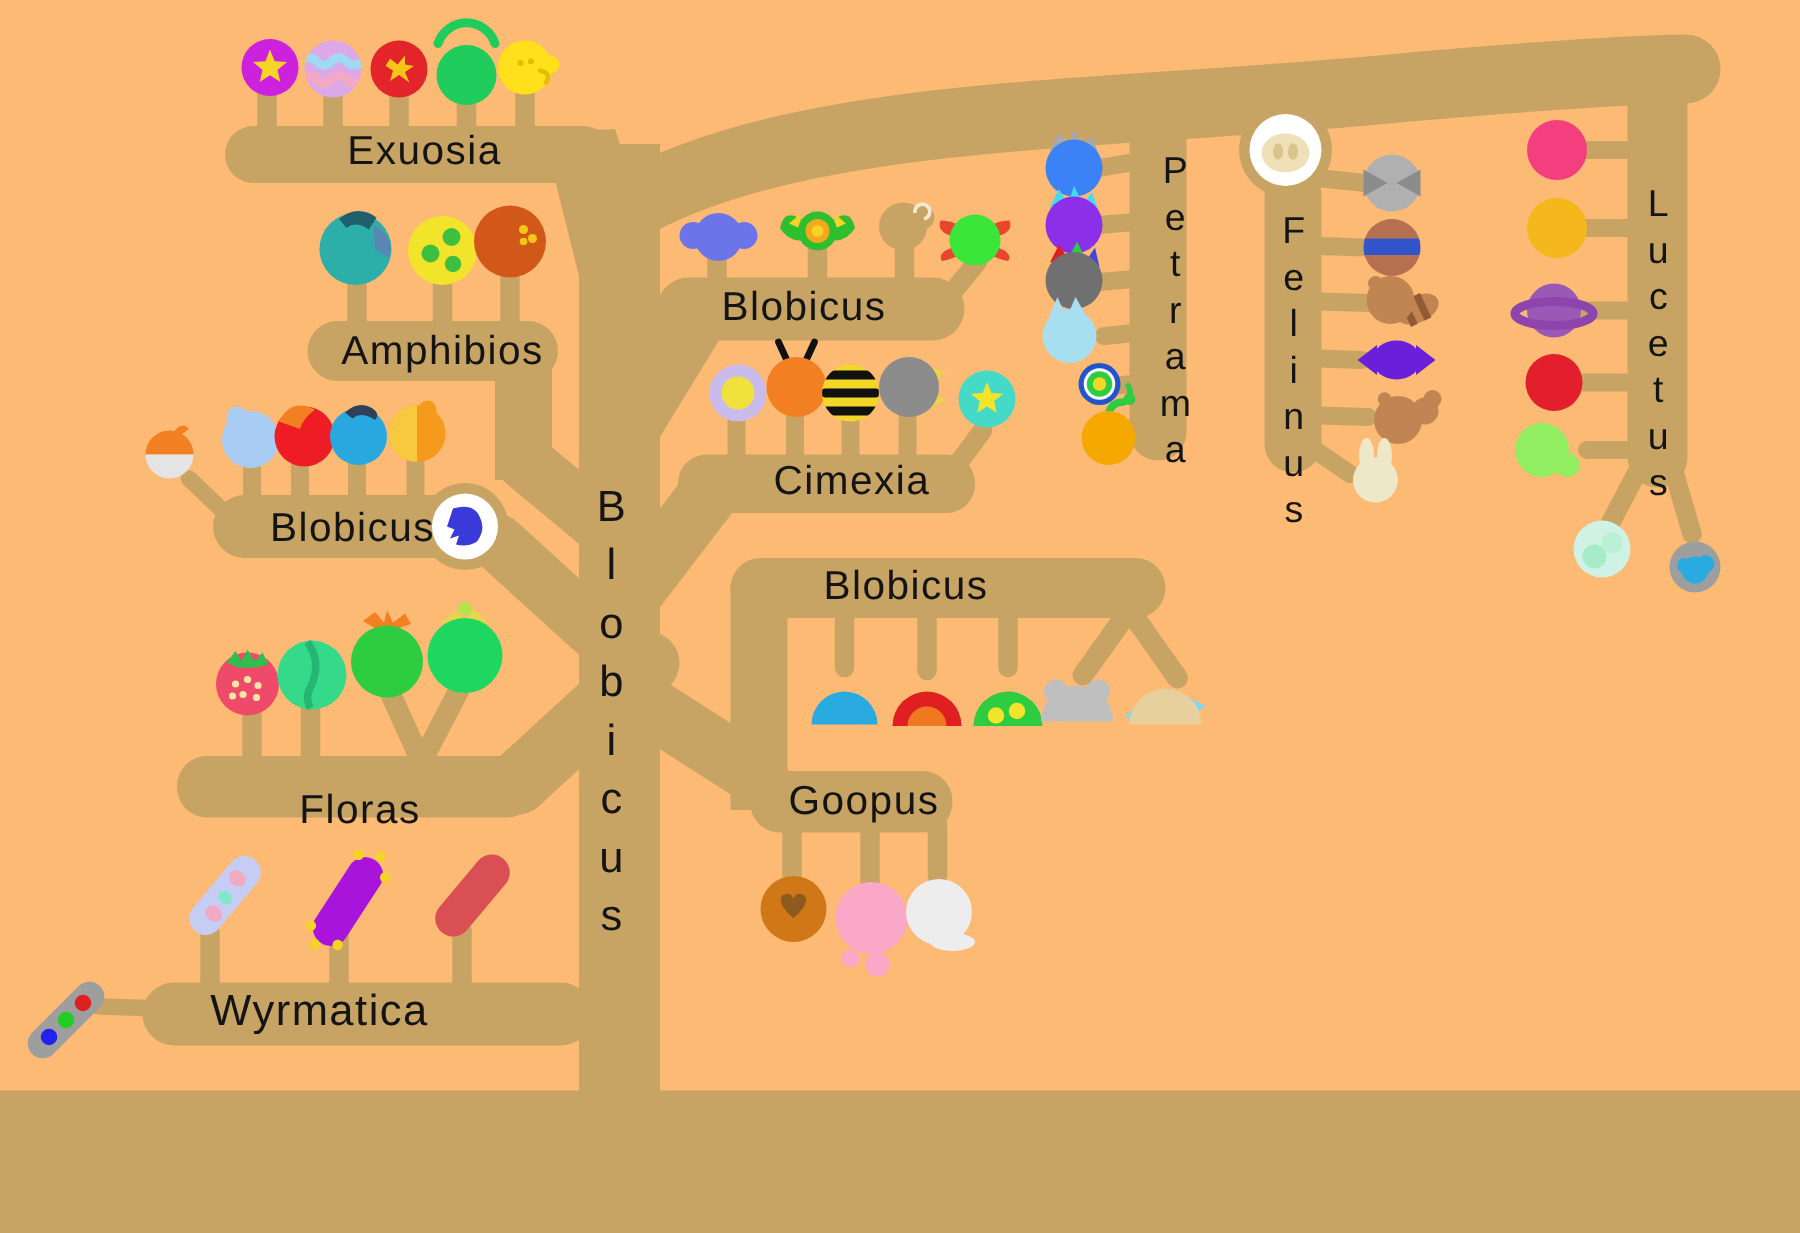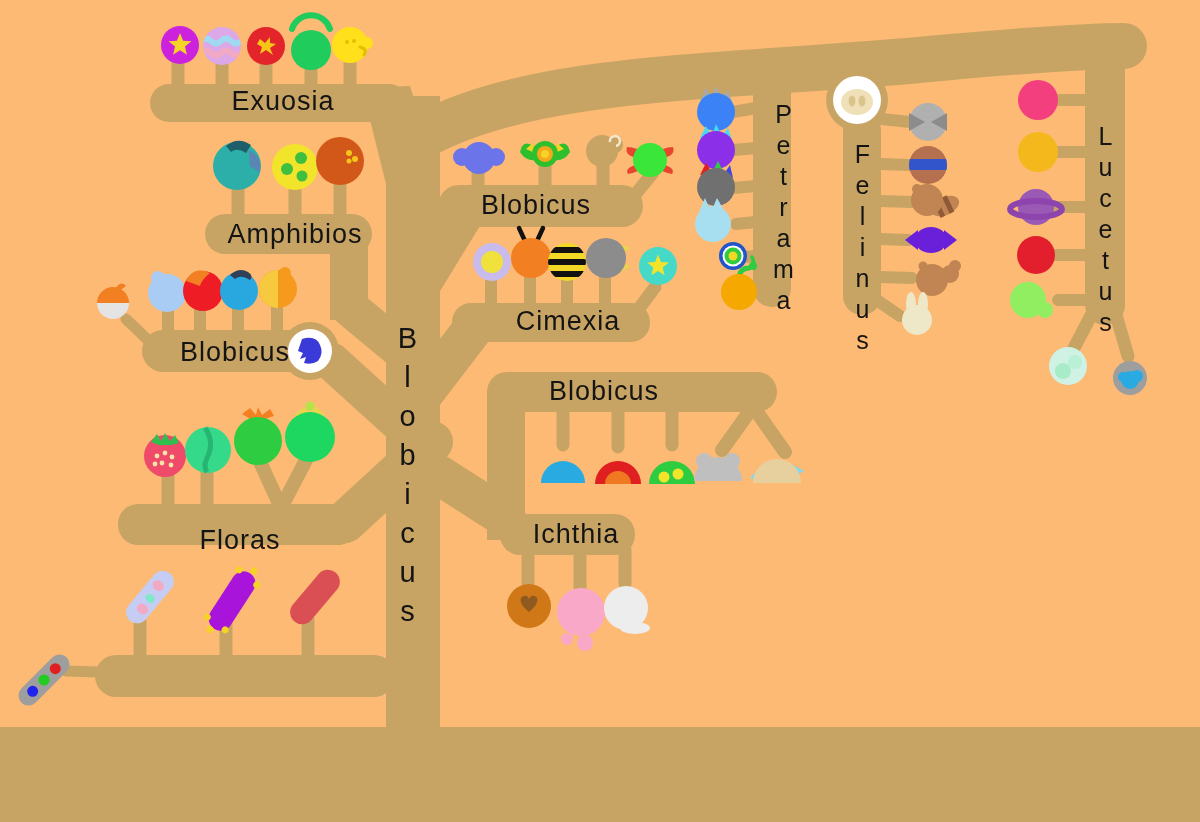--- a/index.html
+++ b/index.html
@@ -426,23 +426,24 @@
     <circle cy="2" r="9" fill="#29ABE2"></circle>
         <circle cx="7" cy="-2" r="6" fill="#29ABE2"></circle>
     <circle cx="-7" cy="-1" r="5" fill="#29ABE2"></circle>
       </g>
 </svg>
 
 <div class="lbl" style="left:283px;top:101px">Exuosia</div>
 <div class="lbl" style="left:295px;top:234px">Amphibios</div>
 <div class="lbl" style="left:235px;top:352px">Blobicus</div>
 <div class="lbl" style="left:240px;top:540px">Floras</div>
+<div class="lbl big" style="left:213px;top:675px">Wyrmatica</div>
 <div class="lbl" style="left:536px;top:205px">Blobicus</div>
 <div class="lbl" style="left:568px;top:321px">Cimexia</div>
 <div class="lbl" style="left:604px;top:391px">Blobicus</div>
-<div class="lbl" style="left:576px;top:534px">Ichthia</div>
+<div class="lbl" style="left:576px;top:534px">Goopus</div>
 
 <div class="vlbl root" style="left:407px;top:322px">Blobicus</div>
 <div class="vlbl col" style="left:783px;top:100px">Petrama</div>
 <div class="vlbl col" style="left:862px;top:140px">Felinus</div>
 <div class="vlbl col" style="left:1105px;top:122px">Lucetus</div>
 
 </div>
 
 </body></html>

